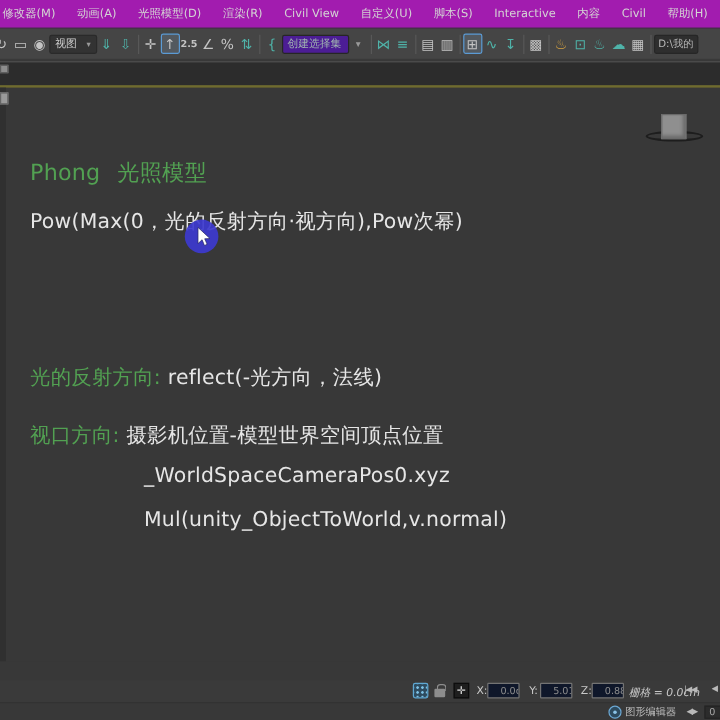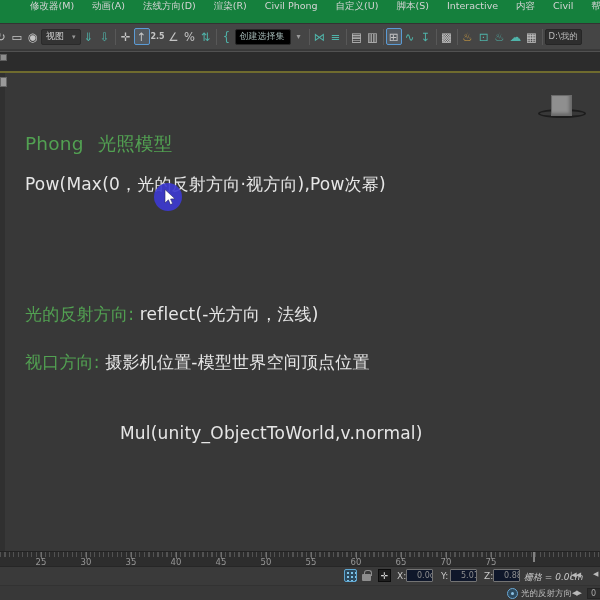--- a/index.html
+++ b/index.html
@@ -1,39 +1,39 @@
 <!DOCTYPE html>
 <html><head>
 <meta charset="utf-8">
 <style>
   * { box-sizing: border-box; margin: 0; padding: 0; }
   body { font-family: "DejaVu Sans", "Liberation Sans", sans-serif; }
   .screen { position: relative; width: 600px; height: 600px; background: #383838; overflow: hidden; }
 
   
-  .menubar { position: absolute; top: 0; left: 0; right: 0; height: 24px; background: #15803d;
-             border-bottom: 1px solid #333; display: flex; align-items: flex-start;
-             color: #d4d4d4; font-size: 9.5px; overflow: hidden; white-space: nowrap; padding-left: 28px; }
+  .menubar { position: absolute; top: 0; left: 0; right: 0; height: 24px; background: #a21caf;
+             border-bottom: 1px solid #333; display: flex; align-items: center;
+             color: #d4d4d4; font-size: 9.5px; overflow: hidden; white-space: nowrap; }
   .menu-item { padding: 0 9px; cursor: default; }
   .menu-item:first-child { margin-left: -7px; }
 
   
   .toolbar { position: absolute; top: 24px; left: 0; right: 0; height: 26px; background: #454545;
              border-bottom: 1px solid #393939; display: flex; align-items: center; padding: 0 1px;
              overflow: hidden; white-space: nowrap; }
   .tb-icon { width: 16px; height: 17px; flex: none; display: flex; align-items: center;
              justify-content: center; font-size: 11.5px; border-radius: 2px; }
   .tb-icon.small { font-size: 8px; font-weight: bold; text-align: center; }
   .tb-icon.hl { border: 1px solid #5b9bd5; background: #53595f; }
   .tb-icon.cut { margin-left: -8px; }
   .tb-sep { width: 1px; height: 16px; background: #585858; margin: 0 2px; flex: none; }
   .tb-dropdown { height: 16px; flex: none; background: #333; border: 1px solid #2a2a2a; border-radius: 2px;
                  color: #cfcfcf; font-size: 9px; display: flex; align-items: center; padding: 0 4px; }
   .tb-dropdown i { font-style: normal; margin-left: 8px; font-size: 7px; color: #9a9a9a; }
-  .tb-input { width: 56px; height: 16px; flex: none; background: #000000; border: 1px solid #262626;
+  .tb-input { width: 56px; height: 16px; flex: none; background: #4c1d95; border: 1px solid #262626;
               border-radius: 2px; color: #9fb3b0; font-size: 9px; display: flex; align-items: center; padding: 0 4px; }
   .tb-field { height: 16px; flex: none; background: #2e2e2e; border: 1px solid #262626; border-radius: 2px;
               color: #b9b9b9; font-size: 8.5px; display: flex; align-items: center; padding: 0 3px;
               min-width: 30px; overflow: hidden; }
 
   
   .ribbon { position: absolute; top: 51px; left: 0; right: 0; height: 20px; background: #2c2c2c;
             border-top: 1px solid #515151; }
   .ribbon-handle { position: absolute; left: 0; top: 2px; width: 7px; height: 7px; background: #8d8d8d;
                    border: 1px solid #5e5e5e; }
@@ -96,23 +96,23 @@
                  border: 1px solid #242424; color: #a8a8a8; font-size: 8px; line-height: 9px; padding-left: 3px; }
 </style>
 </head>
 <body>
 
 <div class="screen">
 
   <div class="menubar">
       <span class="menu-item">修改器(M)</span>
       <span class="menu-item">动画(A)</span>
-      <span class="menu-item">法线方向(D)</span>
+      <span class="menu-item">光照模型(D)</span>
       <span class="menu-item">渲染(R)</span>
-      <span class="menu-item">Civil Phong</span>
+      <span class="menu-item">Civil View</span>
       <span class="menu-item">自定义(U)</span>
       <span class="menu-item">脚本(S)</span>
       <span class="menu-item">Interactive</span>
       <span class="menu-item">内容</span>
       <span class="menu-item">Civil</span>
       <span class="menu-item">帮助(H)</span>
     </div>
 
   <div class="toolbar">
       <span class="tb-icon cut" style="color: rgb(196, 196, 196);">↻</span>
@@ -174,60 +174,46 @@
 
 
     <div class="note" style="left:25px; top:230px;">
       <span class="lbl">光的反射方向:</span> <span>reflect(-光方向，法线)</span>
     </div>
 
     <div class="note" style="left:25px; top:278px;">
       <span class="lbl">视口方向:</span> <span>摄影机位置-模型世界空间顶点位置</span>
     </div>
 
+    <div class="note" style="left:120px; top:314px;">_WorldSpaceCameraPos0.xyz</div>
 
     <div class="note" style="left:120px; top:350px;">Mul(unity_ObjectToWorld,v.normal)</div>
 
     <svg class="cursor" viewBox="0 0 30 30">
       <circle cx="15" cy="15" r="14" fill="#3d39cf" opacity="0.92"></circle>
       <path d="M12 7.5 L12 21 L15.4 17.8 L17.4 22.6 L19.6 21.6 L17.6 17 L22 16.8 Z" fill="#ffffff" stroke="#2a2a66" stroke-width="0.6"></path>
     </svg>
   </div>
 
-  <div class="ruler">
-    <div class="ruler-ticks"></div>
-    <div class="tl-end"></div>
-  <span class="tl-num" style="left: 31px;">25</span>
-      <span class="tl-num" style="left: 76px;">30</span>
-      <span class="tl-num" style="left: 121px;">35</span>
-      <span class="tl-num" style="left: 166px;">40</span>
-      <span class="tl-num" style="left: 211px;">45</span>
-      <span class="tl-num" style="left: 256px;">50</span>
-      <span class="tl-num" style="left: 301px;">55</span>
-      <span class="tl-num" style="left: 346px;">60</span>
-      <span class="tl-num" style="left: 391px;">65</span>
-      <span class="tl-num" style="left: 436px;">70</span>
-      <span class="tl-num" style="left: 481px;">75</span>
-    </div>
 
   <div class="status1">
     <div class="abs iso-icon"></div>
     <div class="abs lock-icon"></div>
     <div class="abs xyz-icon">✛</div>
     <span class="abs s-lbl" style="left:397px;">X:</span>
     <div class="abs s-field" style="left:406px; width:27px;">0.0cm</div>
     <span class="abs s-lbl" style="left:441px;">Y:</span>
     <div class="abs s-field" style="left:450px; width:27px;">5.012cm</div>
     <span class="abs s-lbl" style="left:484px;">Z:</span>
     <div class="abs s-field" style="left:493px; width:27px;">0.885cm</div>
     <span class="abs s-lbl" style="left:524px;font-style:italic;">栅格 = 0.0cm</span>
     <span class="abs vcr" style="left:570px;">|◀◀</span>
     <span class="abs edge-btn">◀</span>
   </div>
 
   <div class="status2">
     <div class="abs tag-icon"></div>
-    <span class="abs" style="left:521px; top:2px;">光的反射方向</span>
+    <span class="abs" style="left:521px; top:2px;">图形编辑器</span>
     <span class="abs vcr" style="left:572px; top:3px;">◀▶</span>
     <div class="abs frame-field">0</div>
   </div>
 
 </div>
 
 </body></html>

